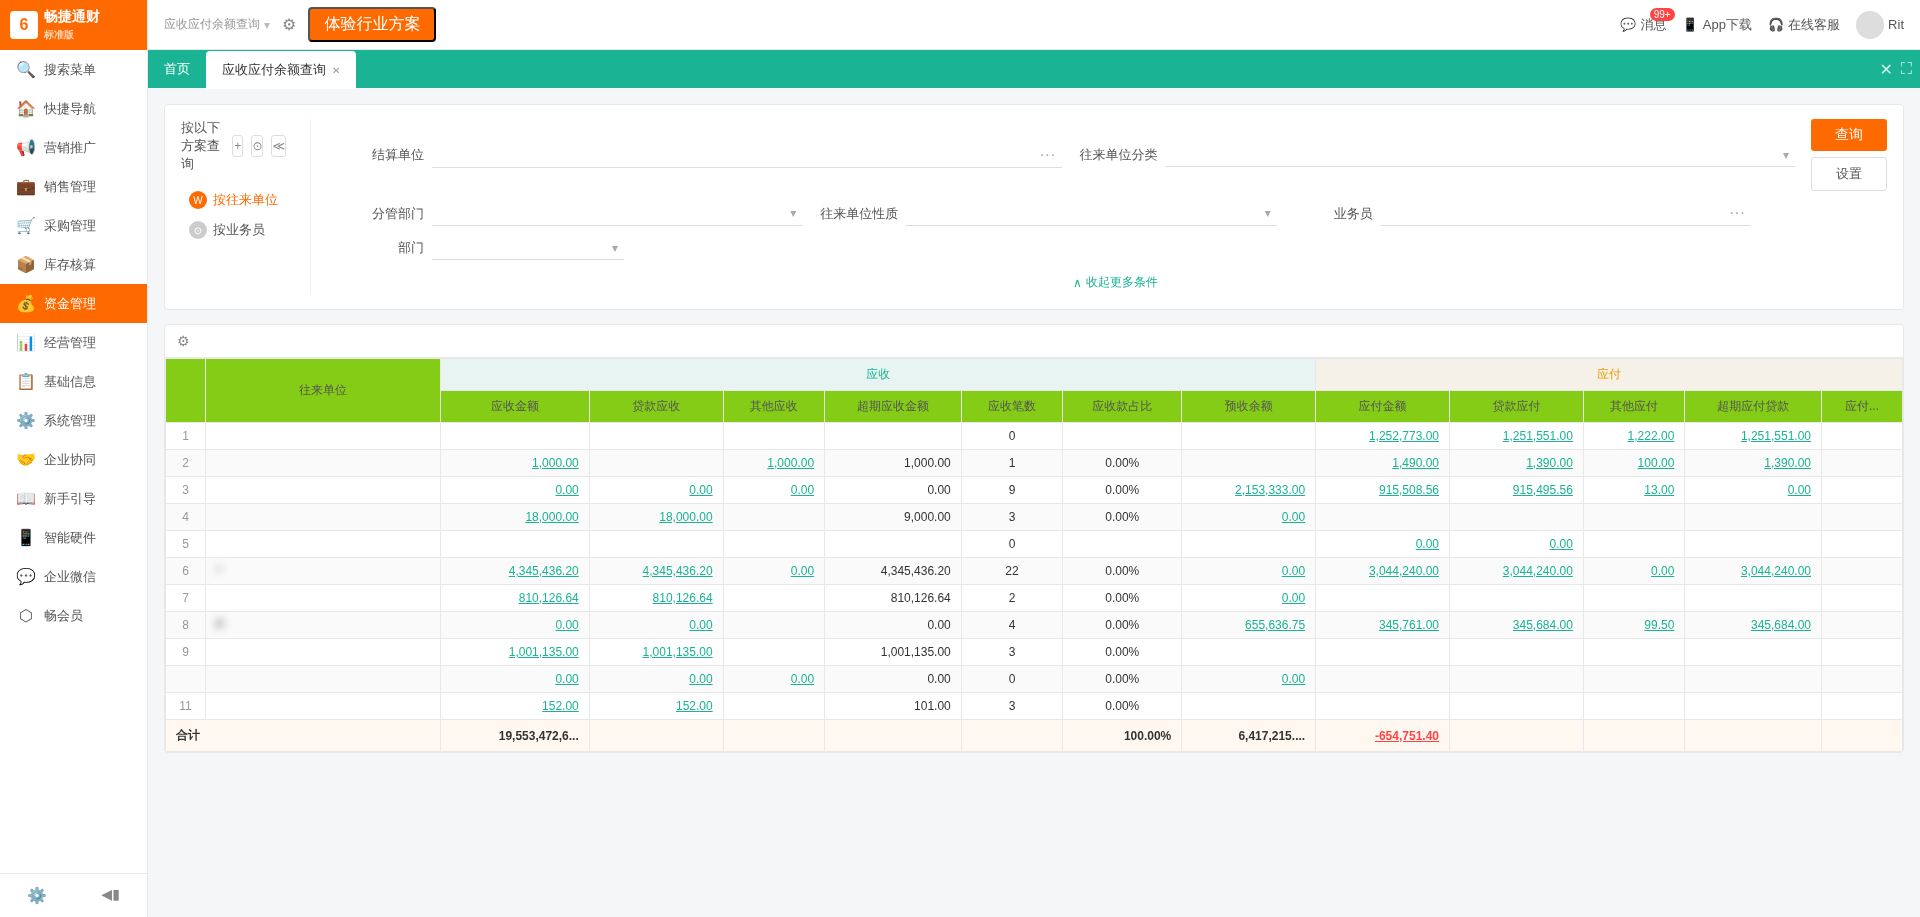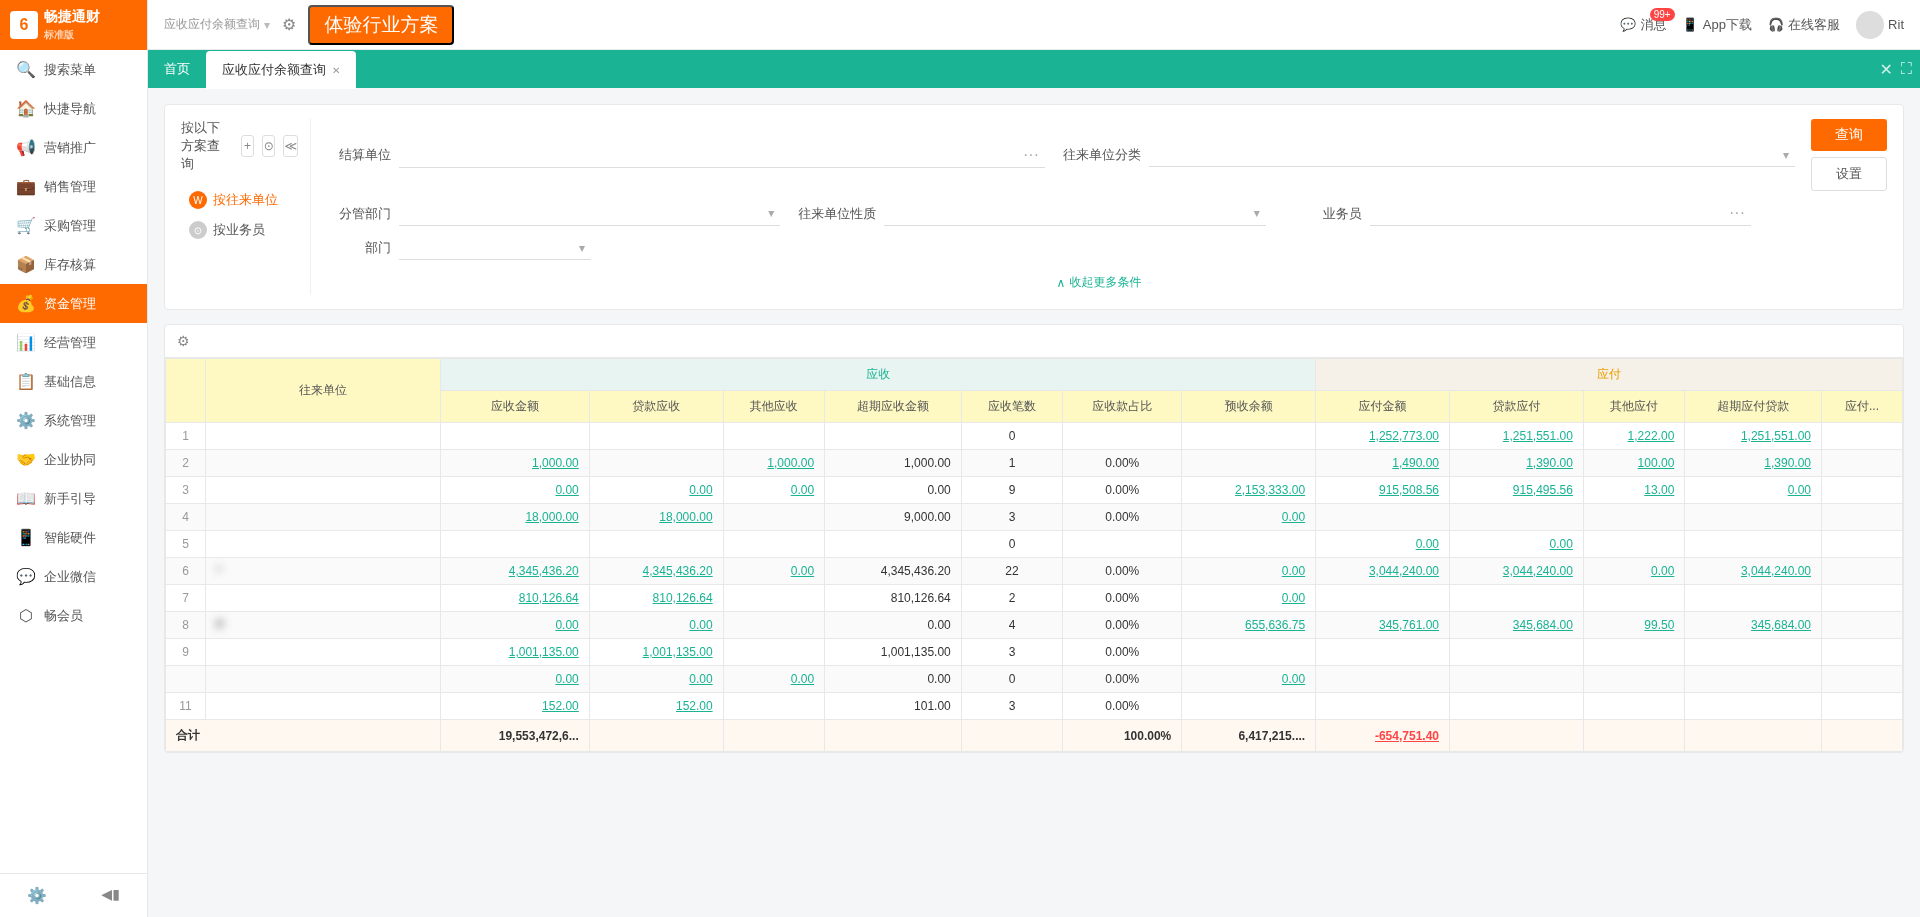--- a/index.html
+++ b/index.html
@@ -35,21 +35,21 @@
     .top-header {
       position: fixed; left: 148px; top: 0; right: 0; height: 50px;
       background: #fff; border-bottom: 1px solid #e8e8e8;
       display: flex; align-items: center; padding: 0 16px; gap: 12px; z-index: 100;
     }
     .header-breadcrumb { color: #999; font-size: 12px; display: flex; align-items: center; gap: 4px; }
     .header-chevron { color: #bbb; font-size: 12px; }
     .header-gear { font-size: 16px; color: #888; cursor: pointer; }
     .header-promo {
       background: #ff6a00; color: #fff; border-radius: 4px;
-      padding: 5px 14px; font-size: 19px; cursor: pointer; white-space: nowrap;
+      padding: 5px 14px; font-size: 16px; cursor: pointer; white-space: nowrap;
     }
     .header-right { margin-left: auto; display: flex; align-items: center; gap: 16px; }
     .header-msg { display: flex; align-items: center; gap: 4px; color: #555; cursor: pointer; position: relative; }
     .badge {
       position: absolute; top: -8px; right: -8px;
       background: #ff4444; color: #fff; border-radius: 8px;
       font-size: 10px; padding: 1px 4px; min-width: 16px; text-align: center;
     }
     .header-user { color: #555; font-size: 13px; display: flex; align-items: center; gap: 4px; }
     .avatar { width: 28px; height: 28px; border-radius: 50%; background: #ddd; overflow: hidden; }
@@ -148,21 +148,21 @@
     }
     .table-settings-row {
       padding: 8px 12px; border-bottom: 1px solid #e8e8e8;
       display: flex; align-items: center;
     }
     .settings-icon { color: #888; cursor: pointer; font-size: 14px; }
     table {
       width: 100%; border-collapse: collapse; font-size: 12px;
     }
     thead th {
-      background: #fef9c3; padding: 7px 10px; text-align: center;
+      background: #84cc16; padding: 7px 10px; text-align: center;
       border: 1px solid #e8e8e8; color: #555; font-weight: normal; white-space: nowrap;
     }
     thead th.group-header {
       background: #f5f7fa; border-bottom: none;
     }
     tbody td {
       padding: 6px 10px; border: 1px solid #e8e8e8; text-align: right; color: #333;
       white-space: nowrap;
     }
     tbody td.td-left { text-align: left; }
@@ -311,21 +311,21 @@
   </div>
 </div>
 
 <div class="main-content">
   <div class="page-container">
 
 
     <div class="filter-area">
       <div style="display:flex; gap: 0;">
 
-        <div style="width:130px; flex-shrink:0; border-right: 1px solid #f0f0f0; padding-right: 12px; margin-right: 0;">
+        <div style="width:130px; flex-shrink:0; border-right: 1px solid #f0f0f0; padding-right: 24px; margin-right: 33px;">
           <div class="filter-header">
             <span class="filter-label">按以下方案查询</span>
             <div class="filter-icon-btn">+</div>
             <div class="filter-icon-btn">⊙</div>
             <div class="filter-icon-btn">≪</div>
           </div>
           <div class="query-mode-item active">
             <div class="mode-icon">W</div>
             <span>按往来单位</span>
           </div>

